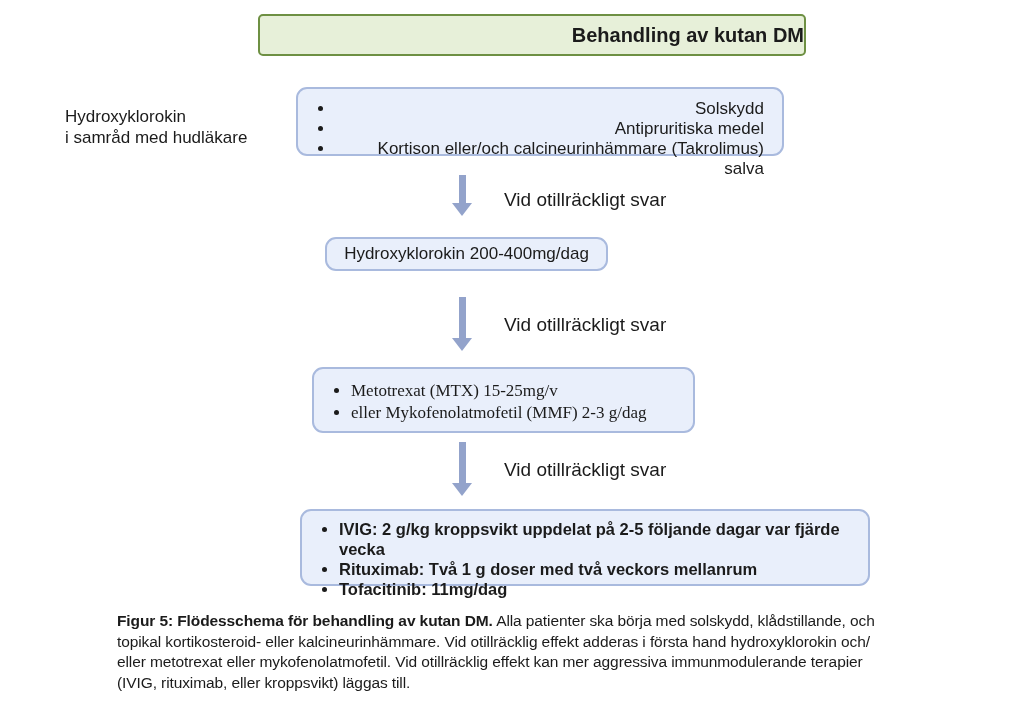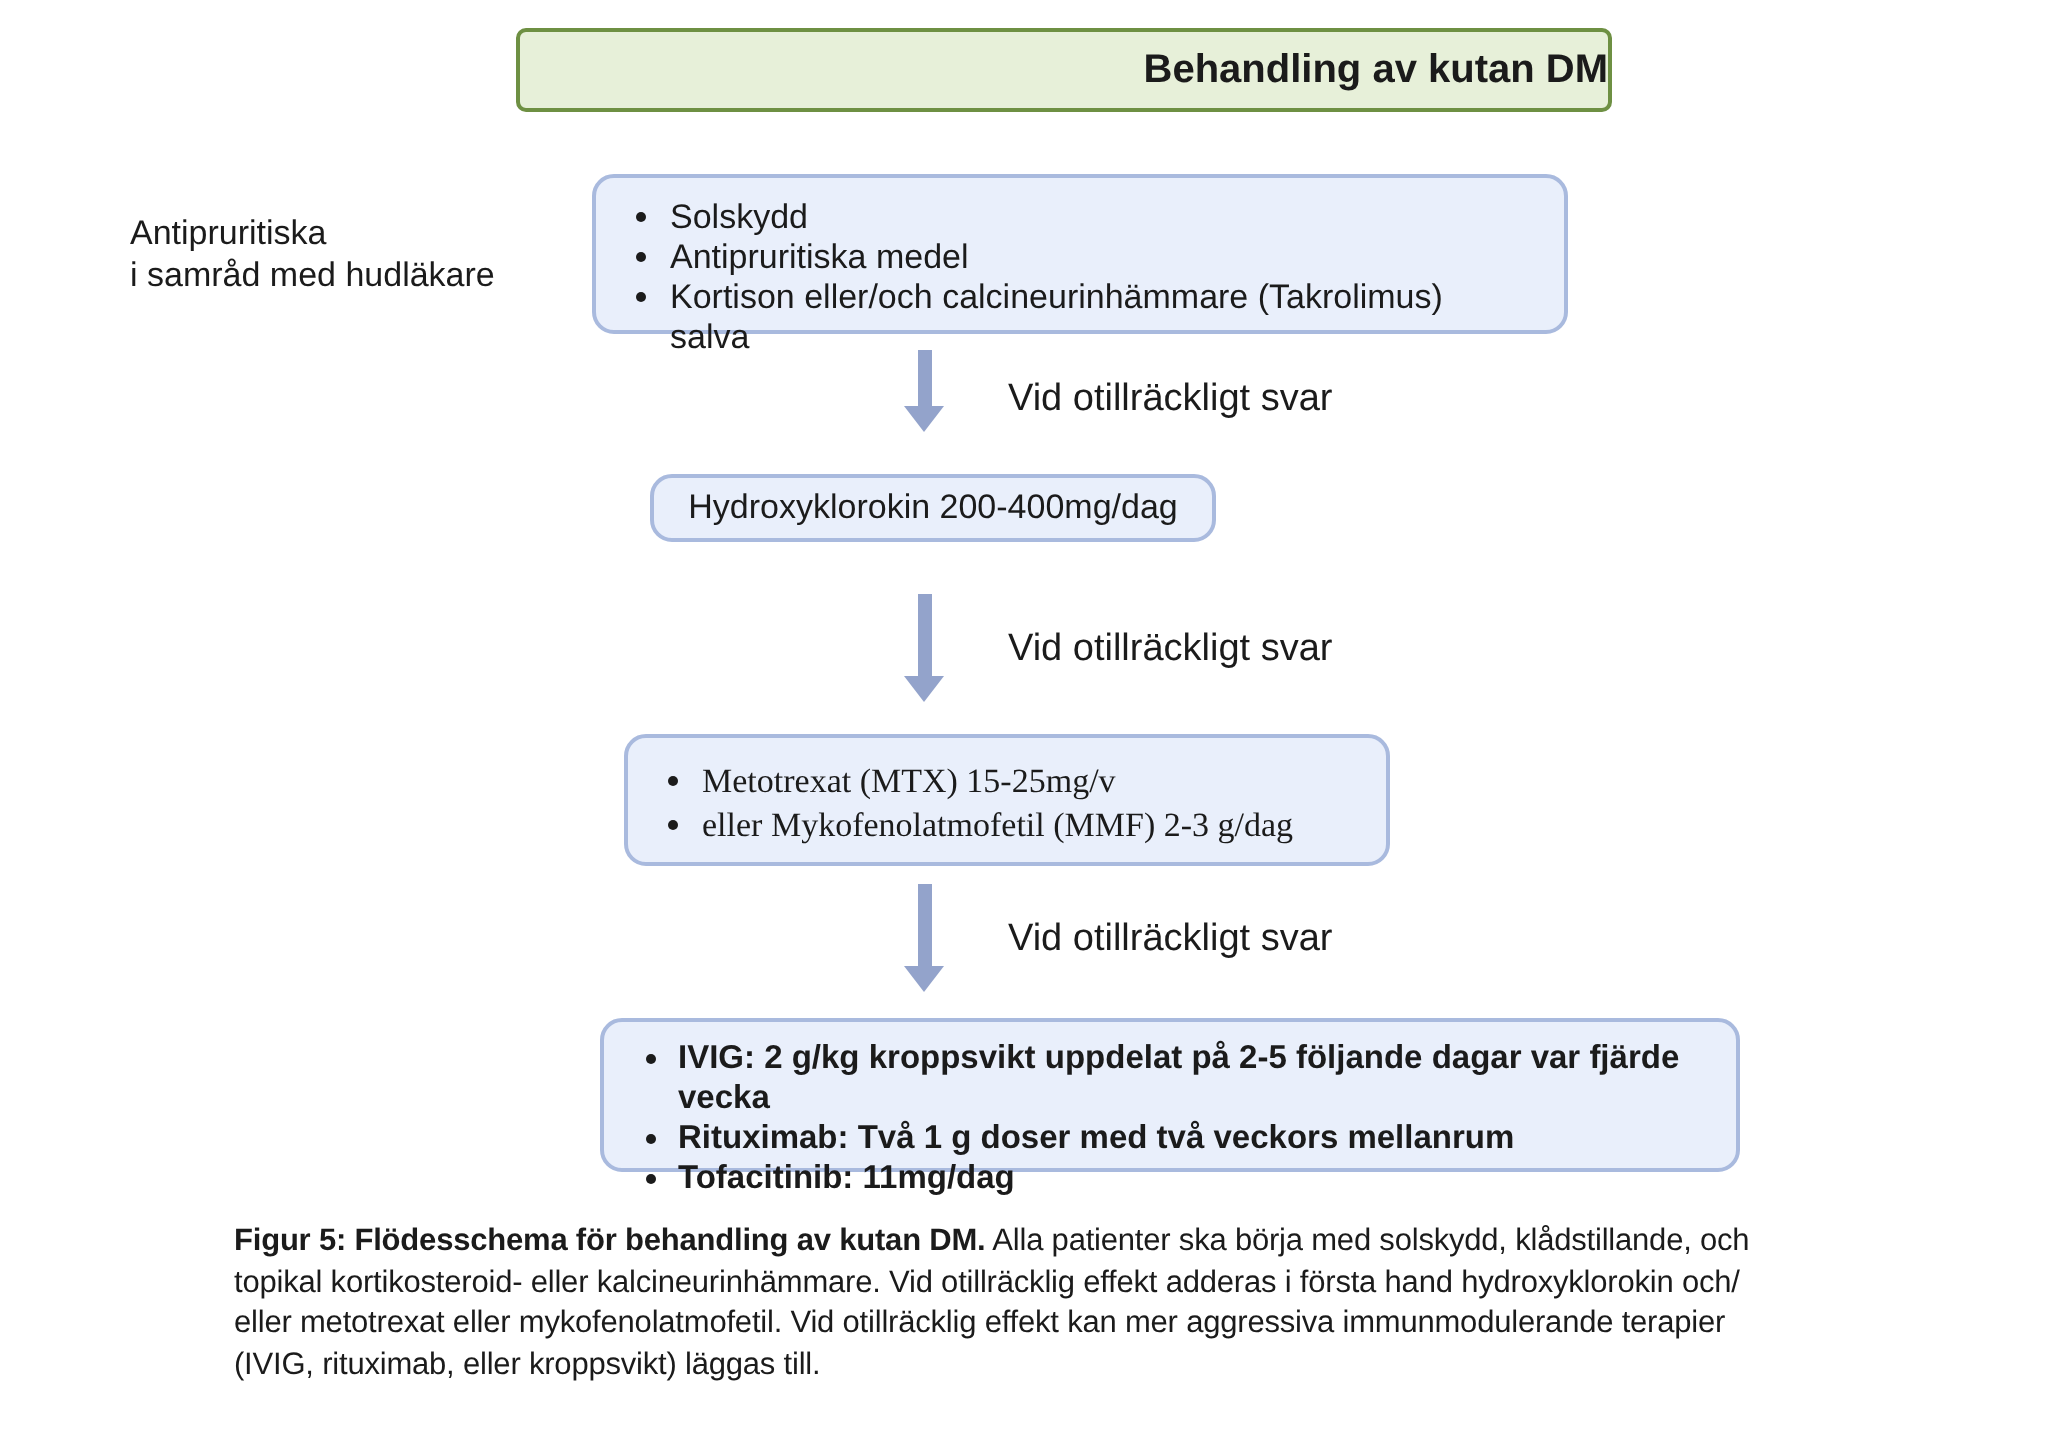--- a/index.html
+++ b/index.html
@@ -27,21 +27,21 @@
     font-size:17px;line-height:21px;
   }
 
   .box{
     position:absolute;background:var(--blue-fill);
     border:2px solid var(--blue-border);border-radius:11px;
   }
   .box ul{margin:0;padding-left:37px;list-style:disc outside;}
   .box li{font-size:17px;line-height:20px;}
 
-  .box1{left:296px;top:87px;width:488px;height:80px;padding:10px 18px 0 0;}
+  .box1{left:296px;top:87px;width:488px;height:69px;padding:10px 18px 0 0;text-align:right;}
   .box2{left:325px;top:237px;width:283px;height:34px;
         display:flex;align-items:center;justify-content:center;font-size:17px;}
   .box3{left:312px;top:367px;width:383px;height:66px;padding:11px 8px 0 0;}
   .box3 li{line-height:22px;font-family:Liberation Serif, serif;}
   .box4{left:300px;top:509px;width:570px;height:77px;padding:8px 6px 0 0;font-weight:bold;}
   .box4 li{font-size:16.5px;line-height:20px;}
 
   .arrow{position:absolute;width:20px;display:flex;flex-direction:column;align-items:center;}
   .arrow .shaft{width:7px;background:var(--arrow);}
   .arrow .head{width:0;height:0;border-left:10px solid transparent;border-right:10px solid transparent;border-top:13px solid var(--arrow);}
@@ -66,21 +66,21 @@
 </head>
 <body>
 
 <div class="canvas">
 
   <div class="title-box">
     <span>Behandling av kutan DM</span>
   </div>
 
   <div class="side-label">
-    <div>Antipruritiska</div>
+    <div>Hydroxyklorokin</div>
     <div>i samråd med hudläkare</div>
   </div>
 
   <div class="box box1">
     <ul>
       <li>Solskydd</li>
       <li>Antipruritiska medel</li>
       <li>Kortison eller/och calcineurinhämmare (Takrolimus) salva</li>
     </ul>
   </div>

